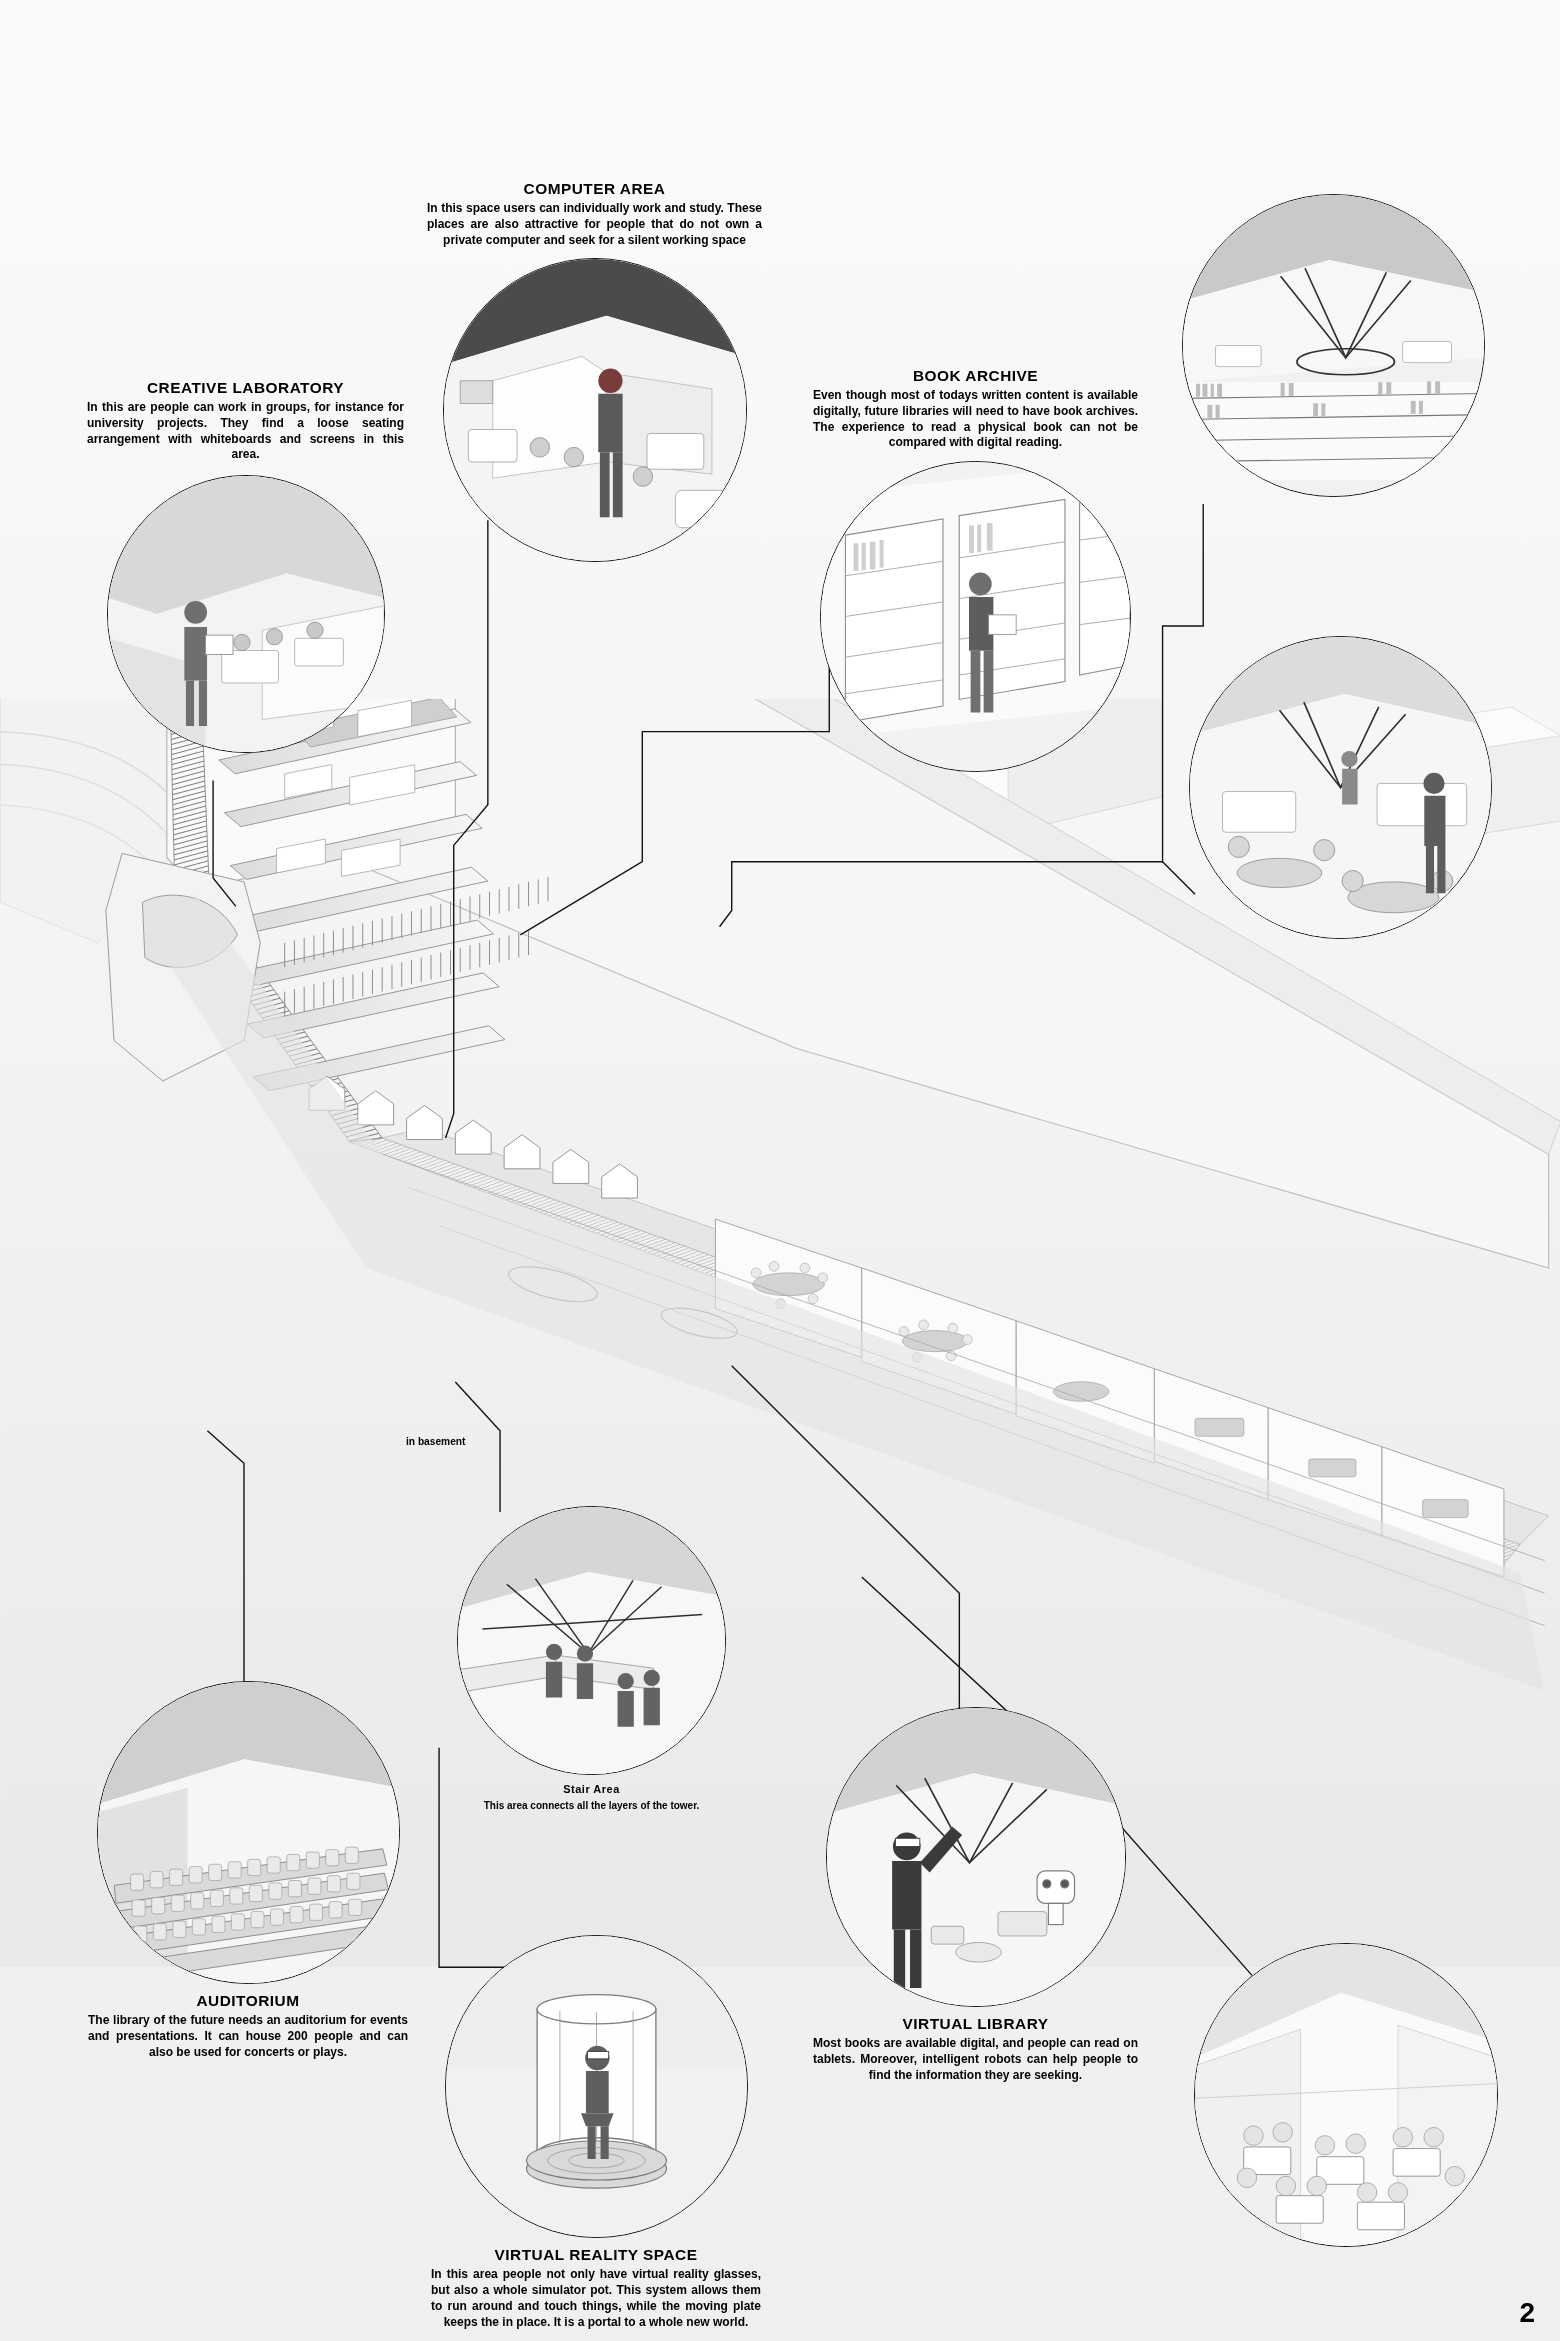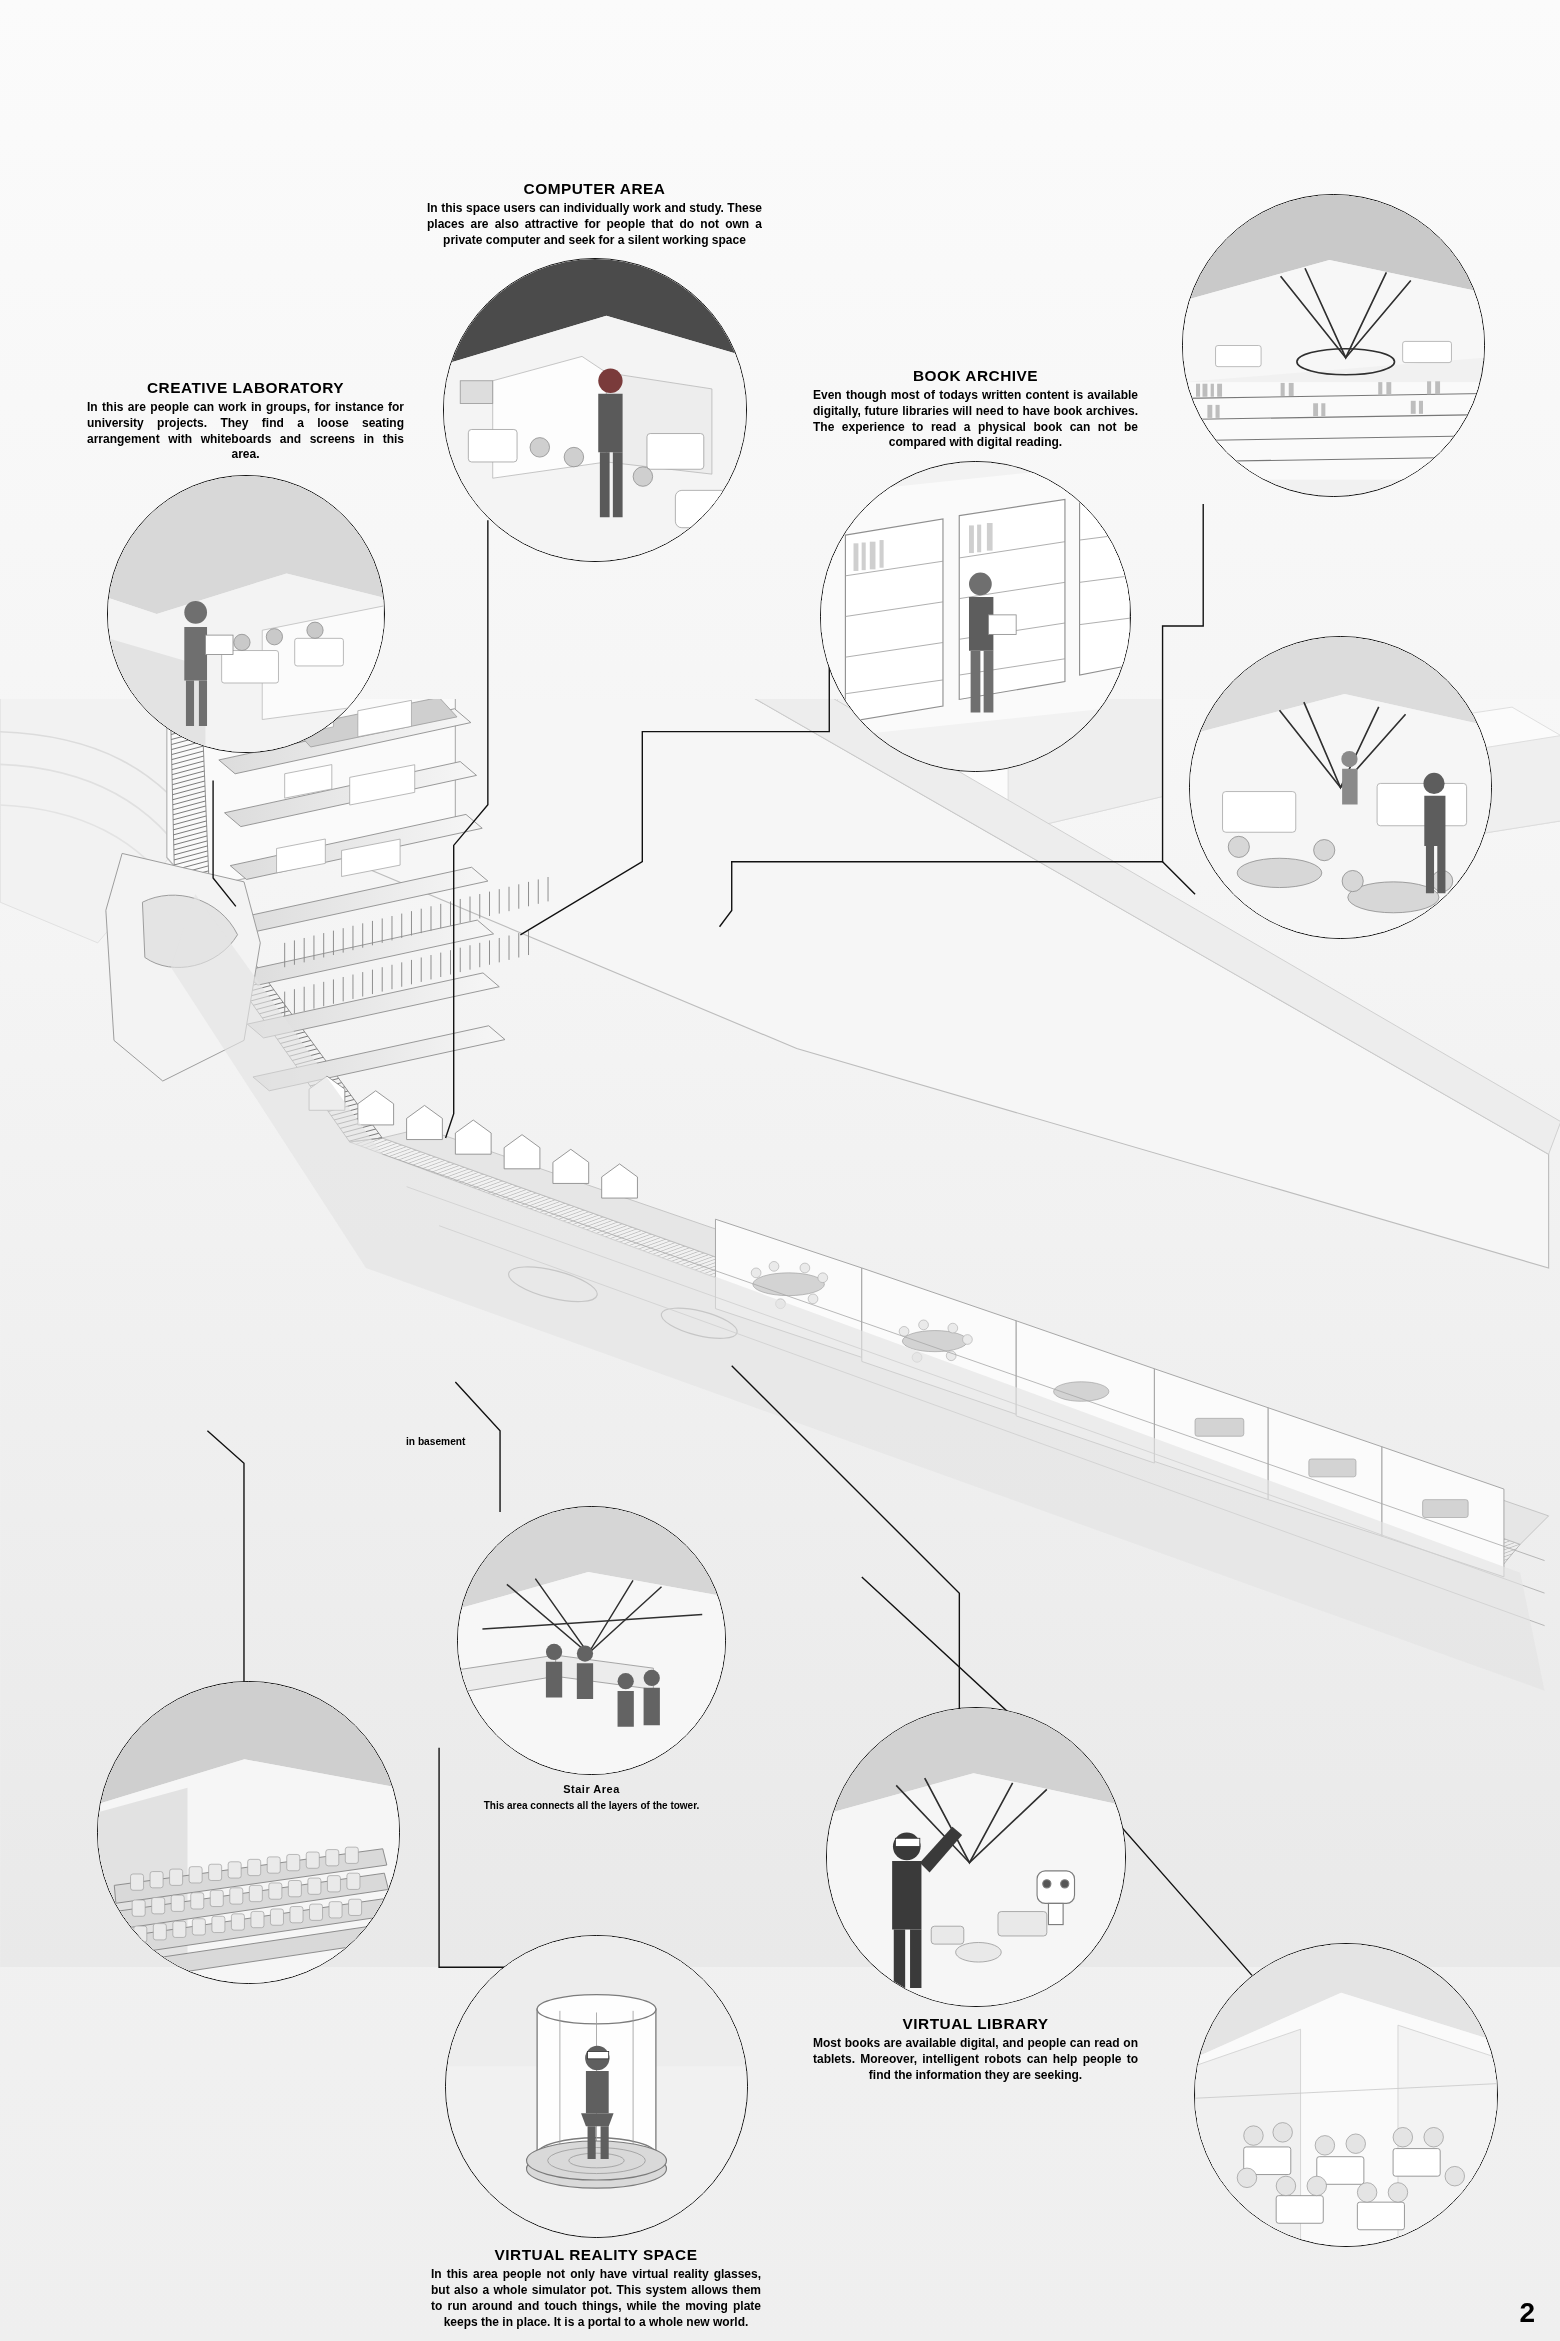--- a/index.html
+++ b/index.html
@@ -543,20 +543,24 @@
             <rect x="164" y="285" width="16" height="20" rx="3"></rect>
           <rect x="188" y="282" width="16" height="20" rx="3"></rect>
             <rect x="212" y="279" width="16" height="20" rx="3"></rect>
           <rect x="236" y="276" width="16" height="20" rx="3"></rect>
             <rect x="260" y="273" width="16" height="20" rx="3"></rect>
           <rect x="284" y="270" width="16" height="20" rx="3"></rect>
             <rect x="308" y="267" width="16" height="20" rx="3"></rect>
         </g>
       </svg>
     </div>
+    <div class="cap">
+      <p class="t">AUDITORIUM</p>
+      <p class="b">The library of the future needs an auditorium for events and presentations. It can house 200 people and can also be used for concerts or plays.</p>
+    </div>
   </div>
 
   <div class="callout" style="left:449px;top:1506px;width:285px;">
     <div class="bubble" style="width:267px;height:267px;margin:0 auto 8.1px;">
       <svg width="267" height="267" viewBox="0 0 328 328" xmlns="http://www.w3.org/2000/svg">
         <rect width="328" height="328" fill="#f1f1f1"></rect>
         <path d="M0 0 H328 V110 L160 80 L0 125 Z" fill="#d6d6d6"></path>
         <path d="M0 125 L160 80 L328 110 V328 H0 Z" fill="#f7f7f7"></path>
         <g fill="none" stroke="#2f2f2f" stroke-width="1.8">
           <path d="M60 95 L160 180 L250 98"></path>

